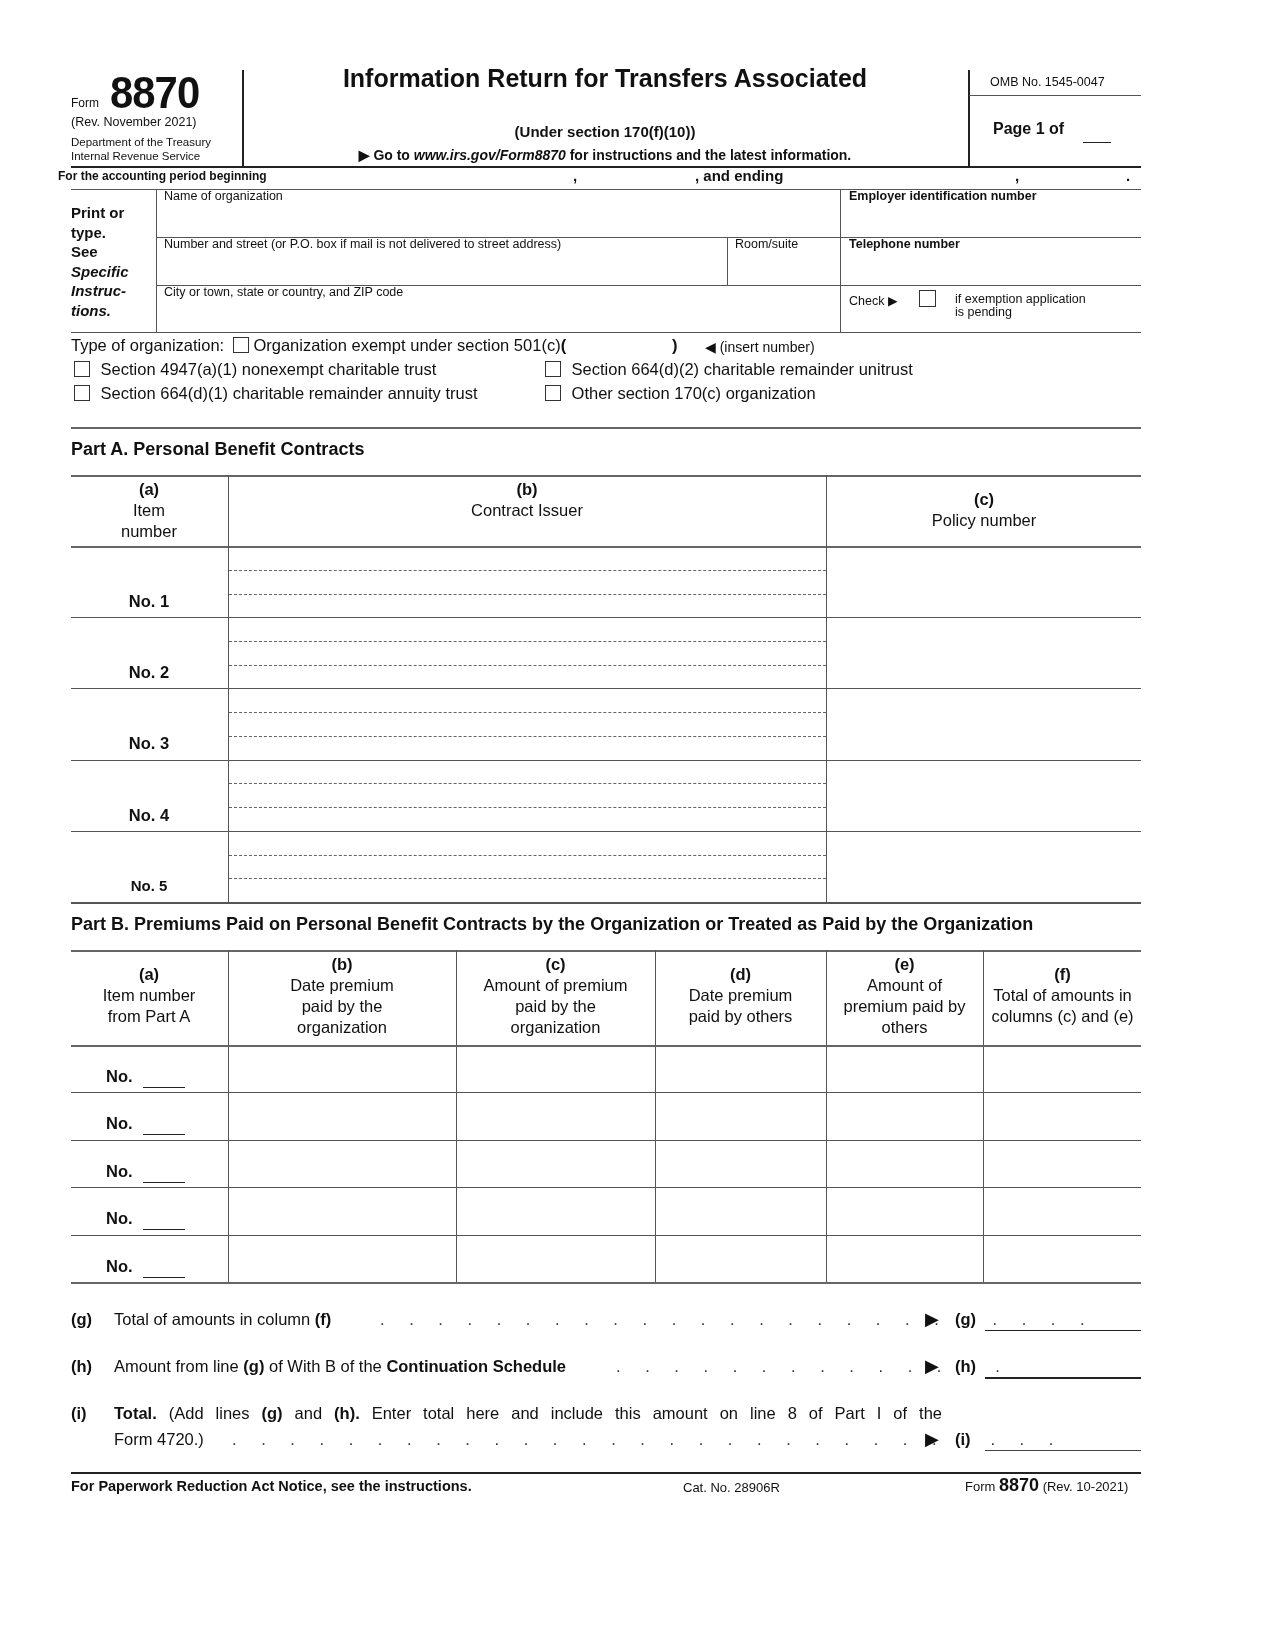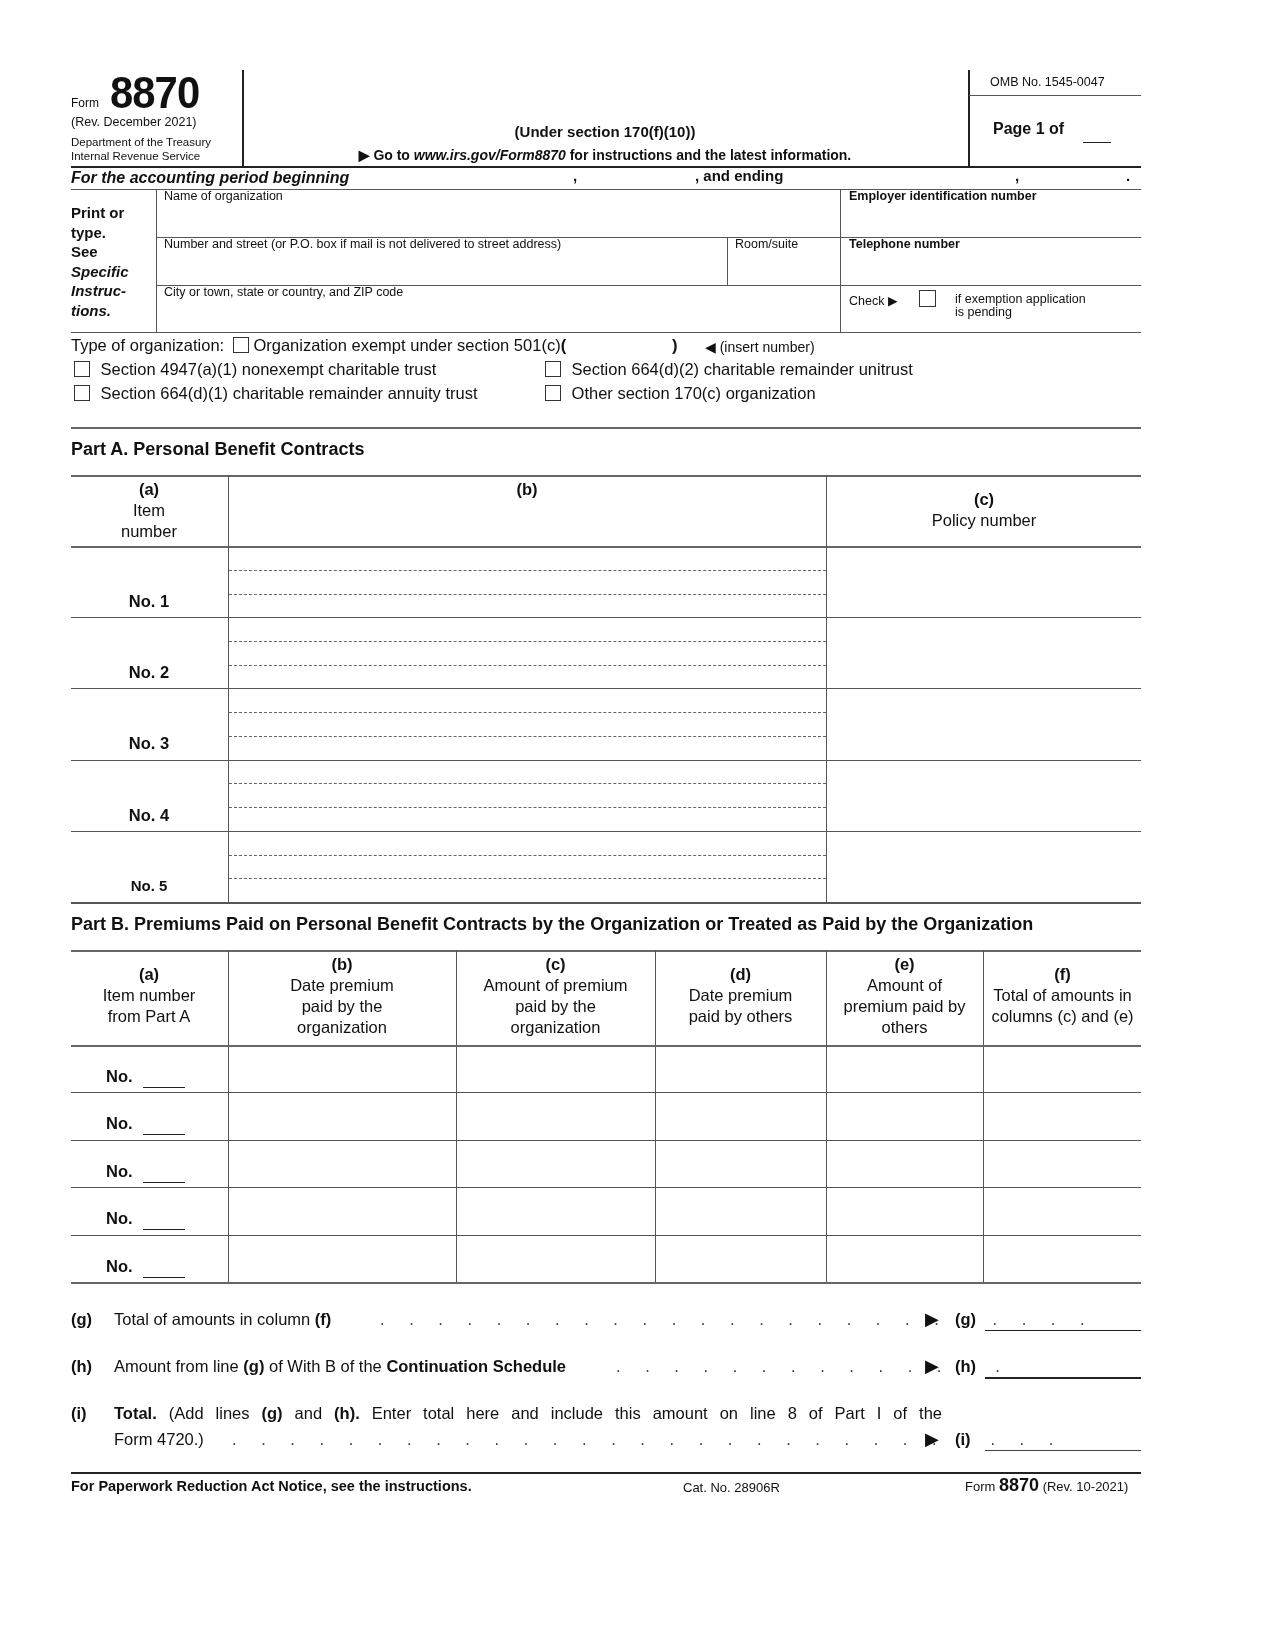--- a/index.html
+++ b/index.html
@@ -17,43 +17,44 @@
   .center { text-align:center; }
   .dots { letter-spacing:10px; color:#333; }
   .blank-line { display:inline-block; border-bottom:1px solid #222; }
 </style>
 </head>
 <body>
 
 <div>
   <div class="abs" style="left:71px;top:96px;font-size:12px;">Form</div>
   <div class="abs bold" style="left:110px;top:68px;font-size:44px;letter-spacing:-1px;transform:scaleX(0.95);transform-origin:left;">8870</div>
-  <div class="abs" style="left:71px;top:115px;font-size:12.5px;">(Rev. December 2021)</div>
+  <div class="abs" style="left:71px;top:115px;font-size:12.5px;">(Rev. November 2021)</div>
   <div class="abs" style="left:71px;top:136px;font-size:11.5px;">Department of the Treasury</div>
   <div class="abs" style="left:71px;top:150px;font-size:11.5px;">Internal Revenue Service</div>
   <div class="vline thick" style="left:242px;top:70px;height:96px;"></div>
 
   <div class="abs bold center" style="left:245px;top:66px;width:720px;font-size:25px;line-height:25px;">
+    <div>Information Return for Transfers Associated</div>
   </div>
   <div class="abs bold center" style="left:245px;top:123px;width:720px;font-size:15px;">(Under section 170(f)(10))</div>
   <div class="abs bold center" style="left:245px;top:147px;width:720px;font-size:14px;">
     <span>▶ Go to </span><span class="ital">www.irs.gov/Form8870</span><span> for instructions and the latest information.</span>
   </div>
 
   <div class="vline thick" style="left:968px;top:70px;height:96px;"></div>
   <div class="abs" style="left:990px;top:75px;font-size:12.5px;">OMB No. 1545-0047</div>
   <div class="hline" style="left:969px;top:95px;width:172px;"></div>
   <div class="abs bold" style="left:993px;top:120px;font-size:16px;">Page 1 of</div>
   <div class="abs blank-line" style="left:1083px;top:124px;width:28px;height:18px;font-size:14px;"></div>
 </div>
 
 <div class="hline thick" style="left:71px;top:166px;width:1070px;"></div>
 
 <div>
-  <div class="abs bold" style="left:71px;top:169px;font-size:16px;font-style:italic;">For the accounting period beginning</div>
+  <div class="abs bold" style="left:58px;top:169px;font-size:12px;">For the accounting period beginning</div>
   <div class="abs" style="left:350px;top:169px;width:220px;height:18px;font-size:14px;"></div>
   <div class="abs bold" style="left:573px;top:167px;font-size:15px;">,</div>
   <div class="abs bold" style="left:695px;top:167px;font-size:15px;">, and ending</div>
   <div class="abs" style="left:795px;top:169px;width:215px;height:18px;font-size:14px;"></div>
   <div class="abs bold" style="left:1015px;top:167px;font-size:15px;">,</div>
   <div class="abs bold" style="left:1126px;top:167px;font-size:15px;">.</div>
 </div>
 
 <div class="hline" style="left:71px;top:189px;width:1070px;"></div>
 
@@ -132,20 +133,21 @@
   <div class="abs bold" style="left:71px;top:439px;font-size:18px;">Part A. Personal Benefit Contracts</div>
   <div class="hline" style="left:71px;top:475px;width:1070px;border-top:2px solid #666;"></div>
 
   <div class="abs center" style="left:71px;top:479px;width:156px;font-size:16.5px;line-height:21px;">
     <div class="bold">(a)</div>
     <div>Item</div>
     <div>number</div>
   </div>
   <div class="abs center" style="left:228px;top:479px;width:598px;font-size:16.5px;line-height:21px;">
     <div class="bold">(b)</div>
+    <div>Contract Issuer</div>
   </div>
   <div class="abs center" style="left:827px;top:489px;width:314px;font-size:16.5px;line-height:21px;">
     <div class="bold">(c)</div>
     <div>Policy number</div>
   </div>
 
   <div class="hline" style="left:71px;top:546px;width:1070px;border-top:2px solid #666;"></div>
   <div class="vline" style="left:228px;top:475px;height:428px;"></div>
   <div class="vline" style="left:826px;top:475px;height:428px;"></div>
 

